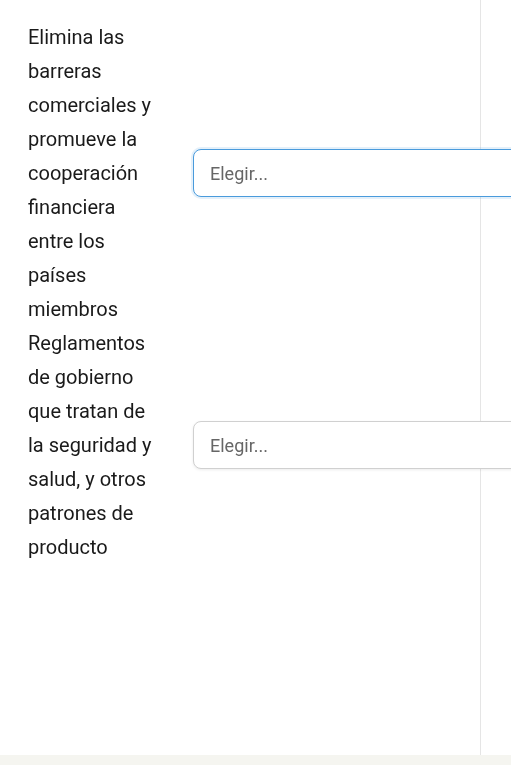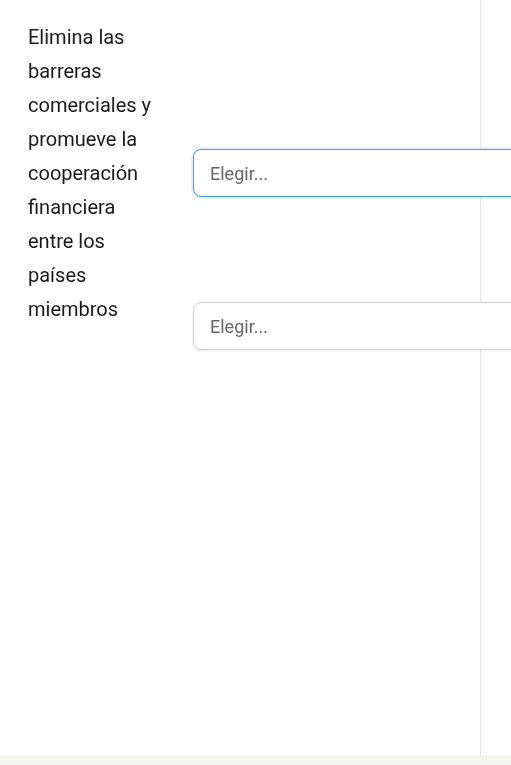--- a/index.html
+++ b/index.html
@@ -87,20 +87,21 @@
   <div class="row">
     <div class="prompt">Elimina las barreras comerciales y promueve la cooperación financiera entre los países miembros</div>
     <div class="select-wrap" style="top: 50%; transform: translateY(-50%);">
       <div class="select active">
         <span>Elegir...</span>
       </div>
     </div>
   </div>
 
   <div class="row">
+    <div class="prompt">Reglamentos de gobierno que tratan de la seguridad y salud, y otros patrones de producto</div>
     <div class="select-wrap" style="top: 50%; transform: translateY(-50%);">
       <div class="select shadow">
         <span>Elegir...</span>
       </div>
     </div>
   </div>
 
 
 </div>
 

